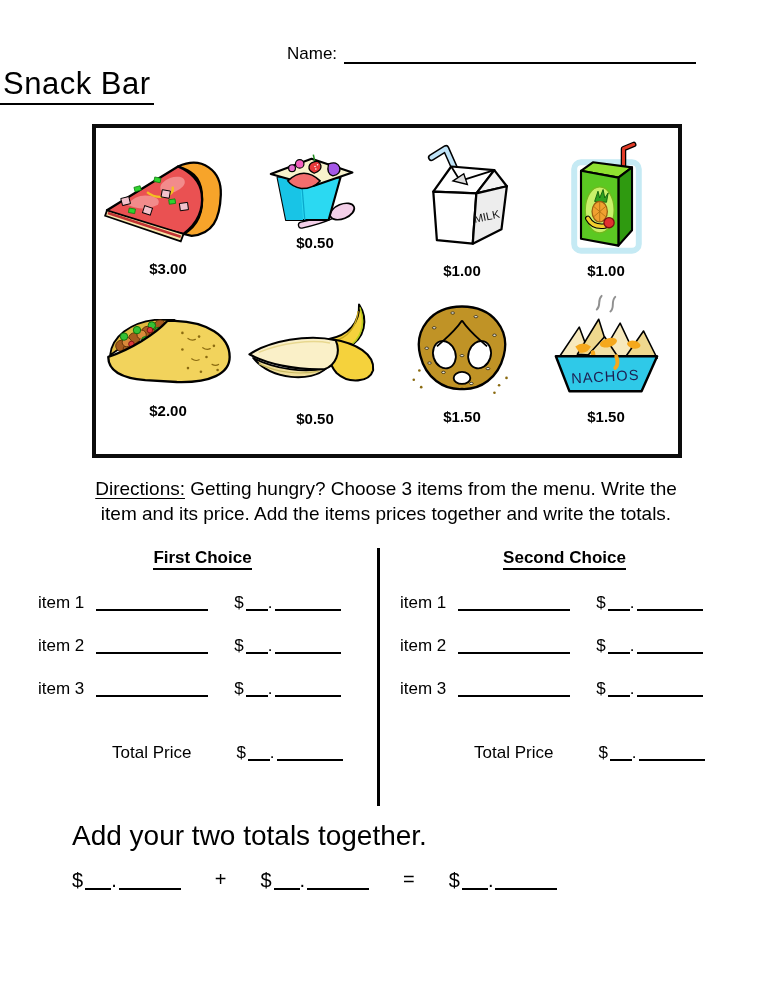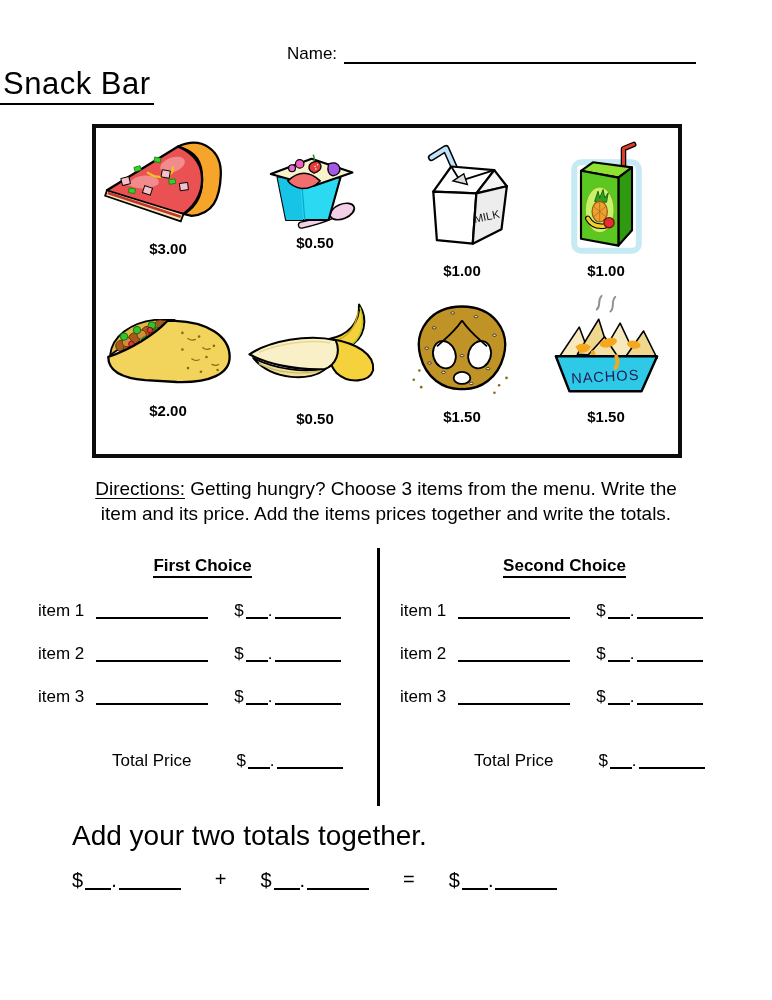--- a/index.html
+++ b/index.html
@@ -11,39 +11,39 @@
   .name-line{display:inline-block;width:352px;border-bottom:2px solid #000;height:18px;margin-left:7px;}
   .title{position:absolute;top:66px;left:0;right:4px;text-align:left;font-size:31px;letter-spacing:.5px;}
   .title span{border-bottom:2.5px solid #000;padding:0 3px 2px;}
 
   
   .menu-box{position:absolute;left:92px;top:124px;width:582px;height:326px;border:4px solid #0c0c0c;
             display:grid;grid-template-columns:repeat(4,1fr);grid-template-rows:158px 1fr;}
   .menu-cell{display:flex;flex-direction:column;align-items:center;justify-content:flex-start;}
   .menu-cell .img{display:flex;align-items:center;justify-content:center;}
   .price{font-size:15px;font-weight:bold;}
-  .c-pizza{padding-top:4px}.c-pizza .img{height:102px}.c-pizza .price{margin-top:6px}
+  .c-pizza{padding-top:24px}.c-pizza .img{height:102px}.c-pizza .price{margin-top:6px}
   .c-cup{padding-top:12px}.c-cup .img{height:92px}.c-cup .price{margin-top:2px}
   .c-milk{padding-top:8px}.c-milk .img{height:122px}.c-milk .price{margin-top:4px}
   .c-juice{padding-top:12px}.c-juice .img{height:116px}.c-juice .price{margin-top:6px}
   .c-taco{padding-top:6px}.c-taco .img{height:104px}.c-taco .price{margin-top:6px}
   .c-banana{padding-top:8px}.c-banana .img{height:112px}.c-banana .price{margin-top:4px}
   .c-pretzel{padding-top:14px}.c-pretzel .img{height:102px}.c-pretzel .price{margin-top:6px}
   .c-nachos{padding-top:6px}.c-nachos .img{height:112px}.c-nachos .price{margin-top:4px}
 
   
   .directions{position:absolute;top:476px;left:56px;width:660px;text-align:center;
               font-size:19px;line-height:25px;}
   .directions .dlabel{text-decoration:underline;text-underline-offset:3px;}
 
   
   .divider{position:absolute;left:377px;top:548px;width:3px;height:258px;background:#000;}
   .choice{position:absolute;top:548px;width:345px;font-size:17px;}
   .choice.first{left:30px}.choice.second{left:392px}
-  .choice-title{text-align:center;font-size:17px;font-weight:bold;margin-top:8px;}
+  .choice-title{text-align:center;font-size:17px;font-weight:bold;}
   .choice-title span{border-bottom:2px solid #000;padding-bottom:1px;}
   .choice-row{display:flex;align-items:center;padding-left:8px;margin-top:22px;height:21px;}
   .choice-row.r1{margin-top:24px;}
   .blank{display:inline-block;border-bottom:2px solid #000;align-self:flex-end;margin-bottom:2px;}
   .name-blank{width:112px;margin-left:12px;}
   .pgroup{display:flex;align-items:flex-end;margin-left:26px;}
   .pgroup .b-short{width:22px;margin-left:2px;}
   .pgroup .b-long{width:66px;margin-left:2px;}
   .total-row{display:flex;align-items:flex-end;margin-top:43px;padding-left:82px;height:21px;}
   .total-row .pgroup{margin-left:45px;}

